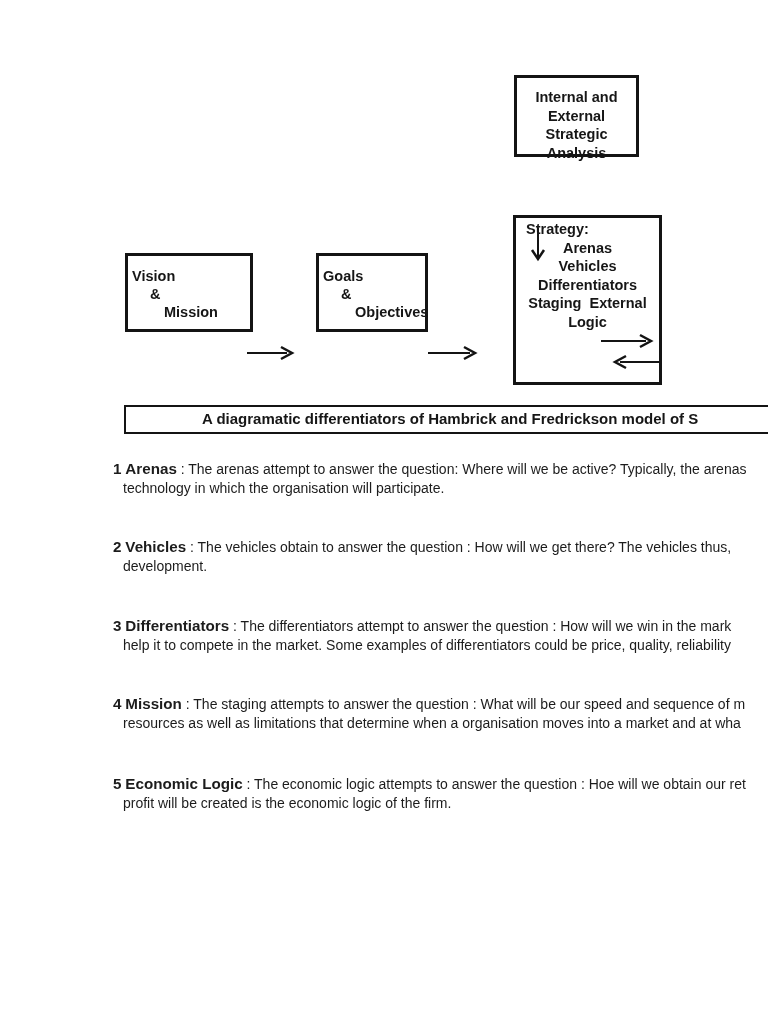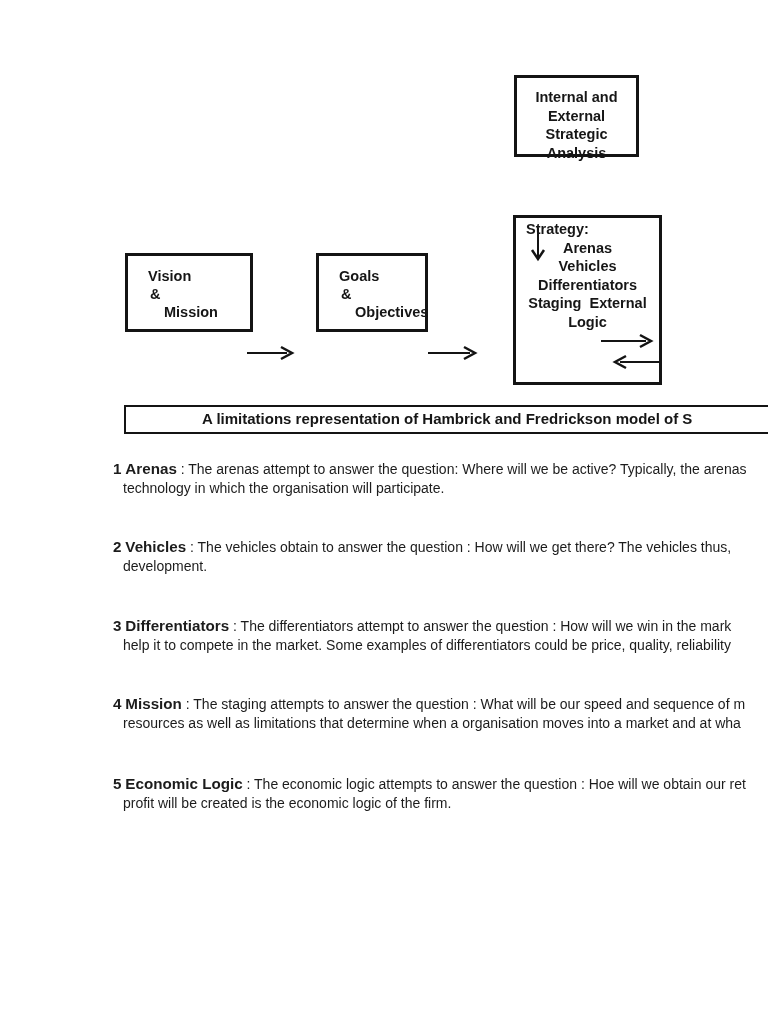--- a/index.html
+++ b/index.html
@@ -8,21 +8,21 @@
     overflow:hidden;font-family:"Liberation Sans",sans-serif;color:#161616;
   }
   .box{position:absolute;border:3px solid #141414;background:#fff;box-sizing:border-box;}
   .analysis{
     left:514px;top:75px;width:125px;height:82px;
     text-align:center;font-weight:700;font-size:14.5px;line-height:18.5px;padding-top:10px;
   }
   .vmbox{font-weight:700;font-size:14.5px;line-height:18px;padding-top:11px;}
   .vision{left:125px;top:253px;width:128px;height:79px;}
   .goals{left:316px;top:253px;width:112px;height:79px;}
-  .vmbox .i0{padding-left:20px;}
+  .vmbox .i0{padding-left:4px;}
   .vmbox .i1{padding-left:22px;}
   .vmbox .i2{padding-left:36px;}
   .strategy{
     left:513px;top:215px;width:149px;height:170px;
     font-weight:700;font-size:14.5px;line-height:18.6px;padding-top:2px;
   }
   .s-head{padding-left:10px;}
   .s-line{text-align:center;white-space:pre;}
   .arrow{position:absolute;}
   .arrow svg{display:block;}
@@ -101,21 +101,21 @@
   </div>
 
   <div class="arrow" style="left:427px;top:345px;">
     <svg width="52" height="17" viewBox="0 0 52 17">
       <line x1="1" y1="8" x2="43" y2="8" stroke="#141414" stroke-width="2" fill="none"></line>
       <polyline points="37,2 48,8 37,14" stroke="#141414" stroke-width="2.5" fill="none"></polyline>
     </svg>
   </div>
 
   <div class="caption-box">
-    <span>A limitations representation of Hambrick and Fredrickson model of S</span>
+    <span>A diagramatic differentiators of Hambrick and Fredrickson model of S</span>
   </div>
 
   <div class="item it1">
     <div class="l1"><span class="num">1</span> <span class="lbl">Arenas</span> <span>: The arenas attempt to answer the question: Where will we be active? Typically, the arenas</span></div>
     <div class="l2">technology in which the organisation will participate.</div>
   </div>
 
   <div class="item it2">
     <div class="l1"><span class="num">2</span> <span class="lbl">Vehicles</span> <span>: The vehicles obtain to answer the question : How will we get there? The vehicles thus,</span></div>
     <div class="l2">development.</div>

